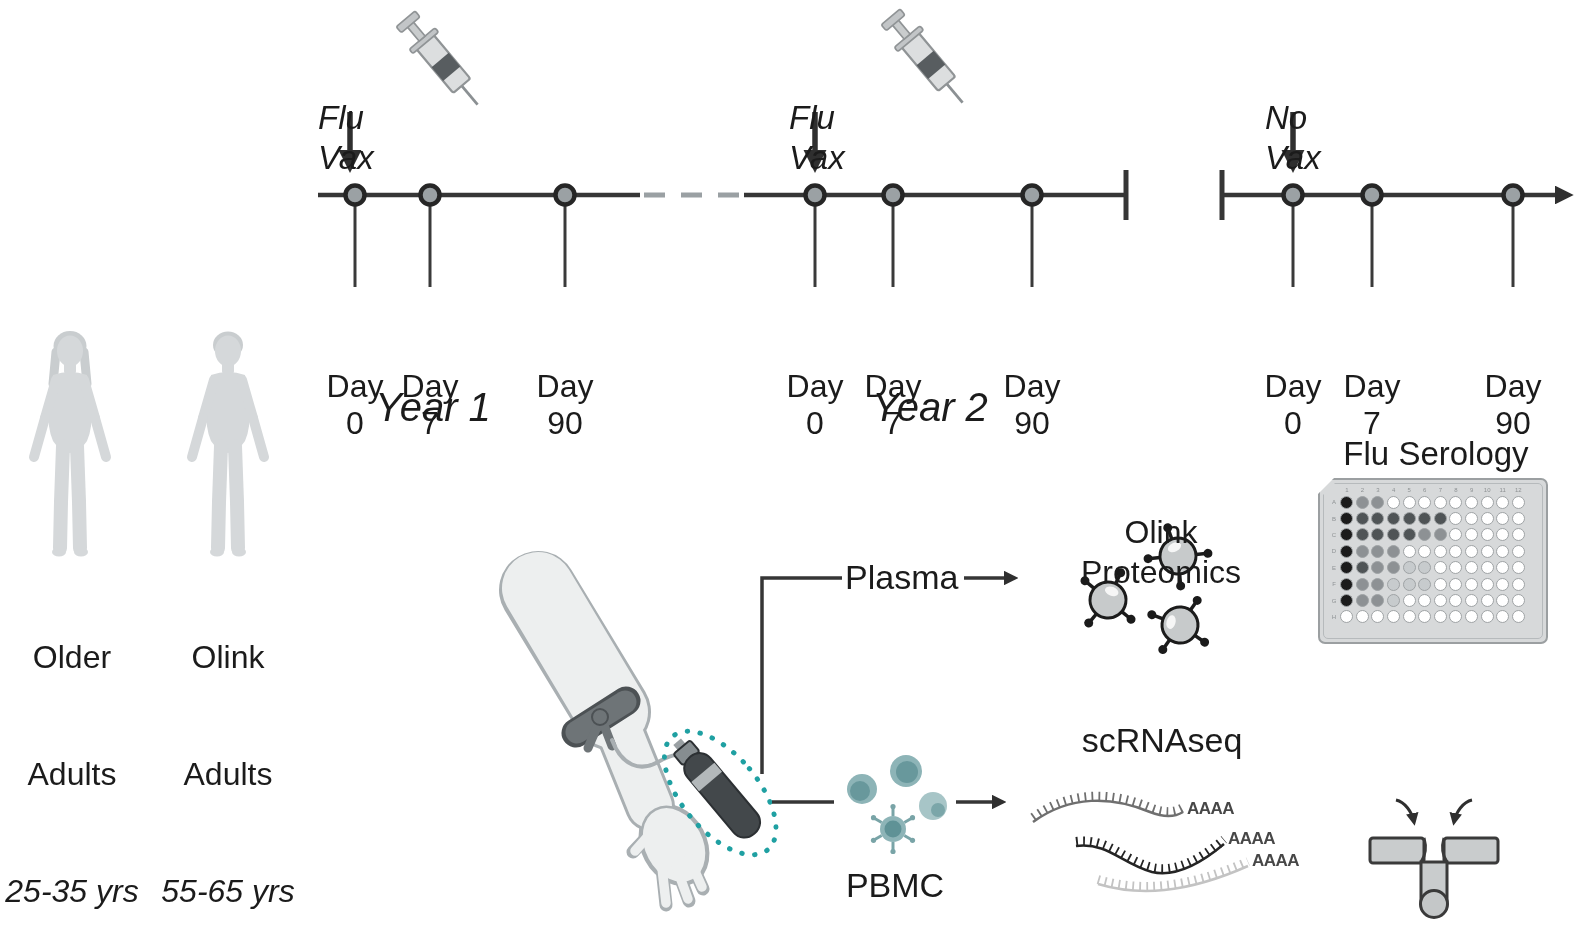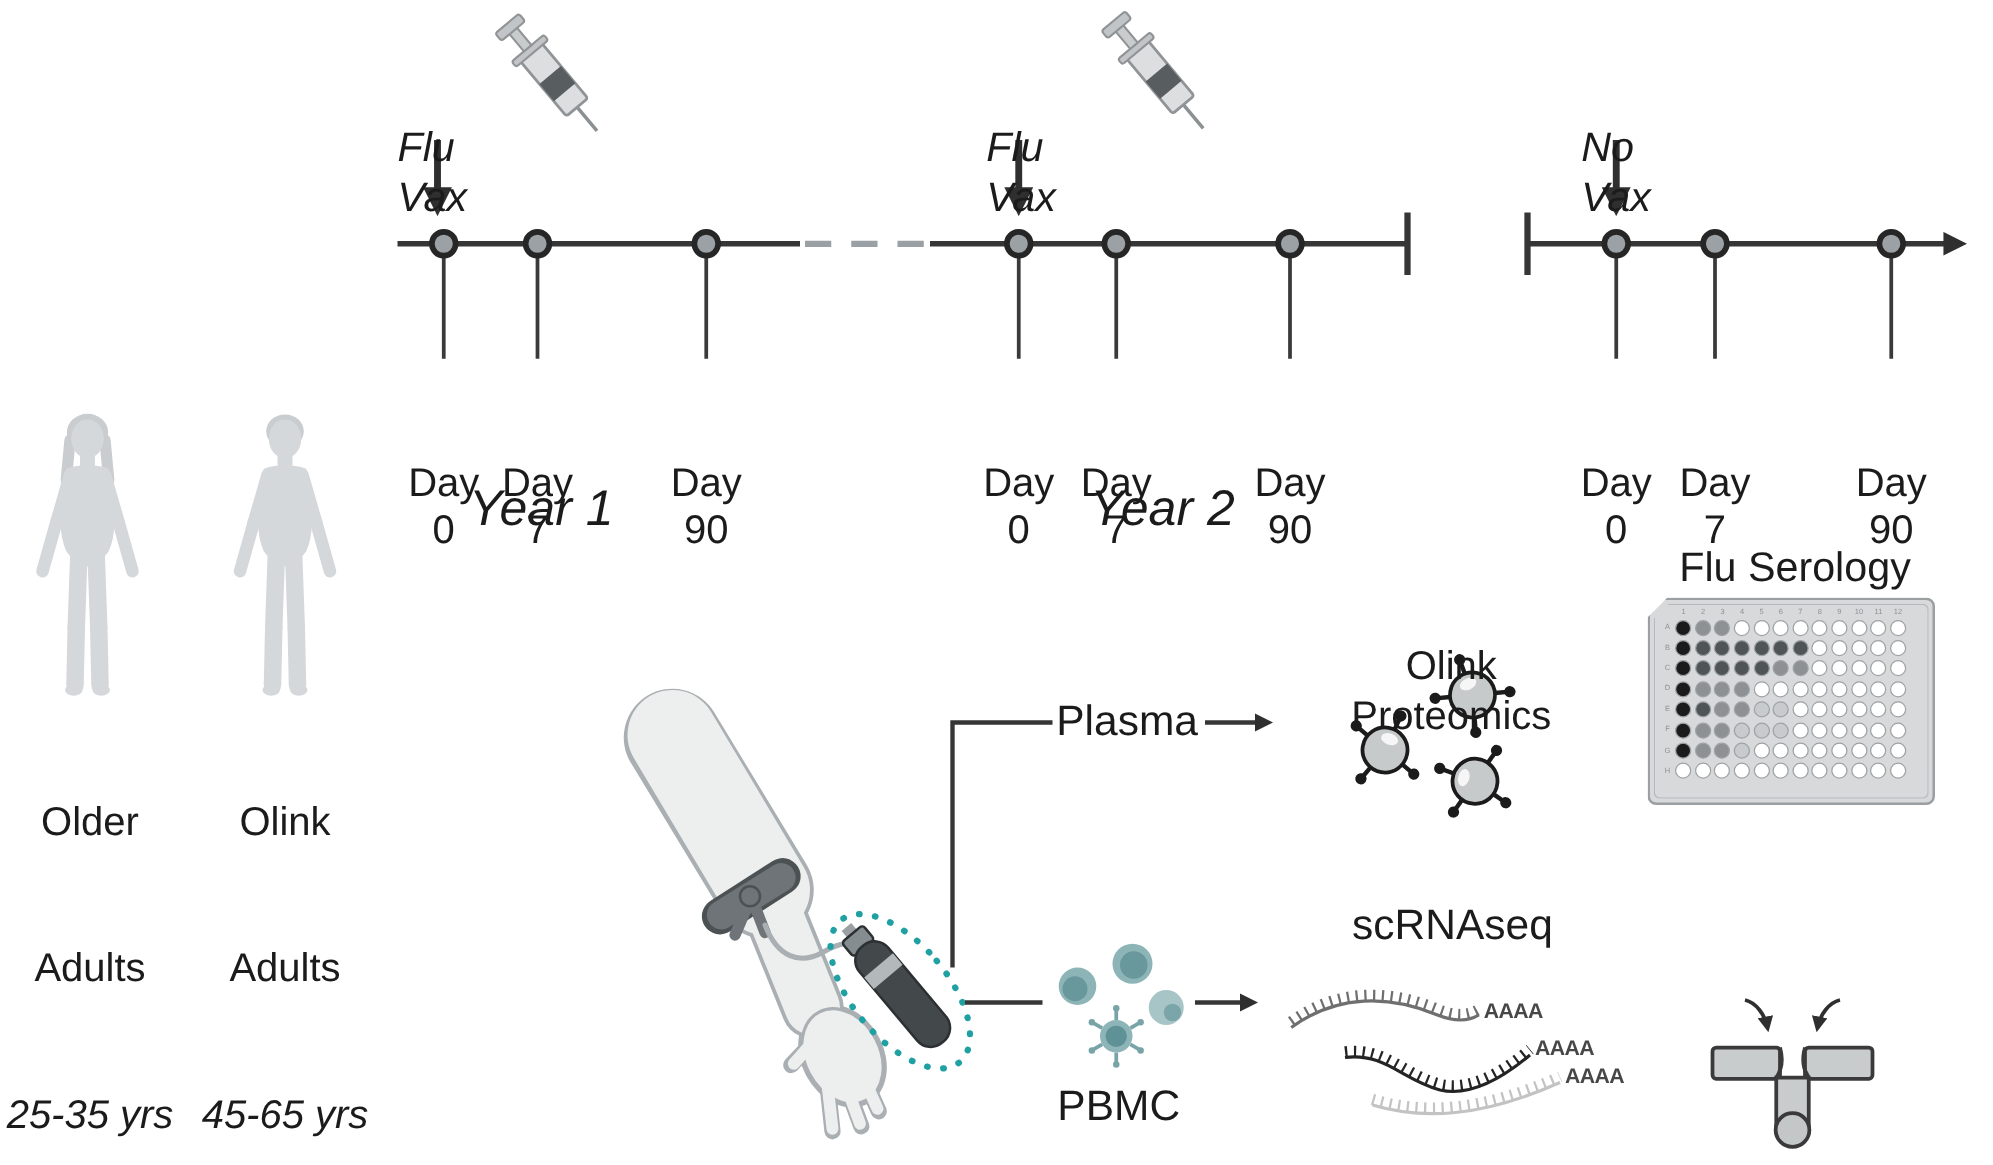--- a/index.html
+++ b/index.html
@@ -314,21 +314,21 @@
 <div class="lbl year ctr" style="left:930px;top:385px">Year 2</div>
 
 <div class="lbl cohort ctr" style="left:72px;top:560px">
   <div>Older</div>
   <div>Adults</div>
   <div class="age">25-35 yrs</div>
 </div>
 <div class="lbl cohort ctr" style="left:228px;top:560px">
   <div>Olink</div>
   <div>Adults</div>
-  <div class="age">45-65 yrs</div>
+  <div class="age">55-65 yrs</div>
 </div>
 
 <div class="lbl heading ctr" style="left:650px;top:450px">
   
 </div>
 
 <div class="lbl sample" style="left:845px;top:558px">Plasma</div>
 <div class="lbl sample ctr" style="left:895px;top:866px">PBMC</div>
 
 <div class="lbl atitle ctr" style="left:1161px;top:432px">

